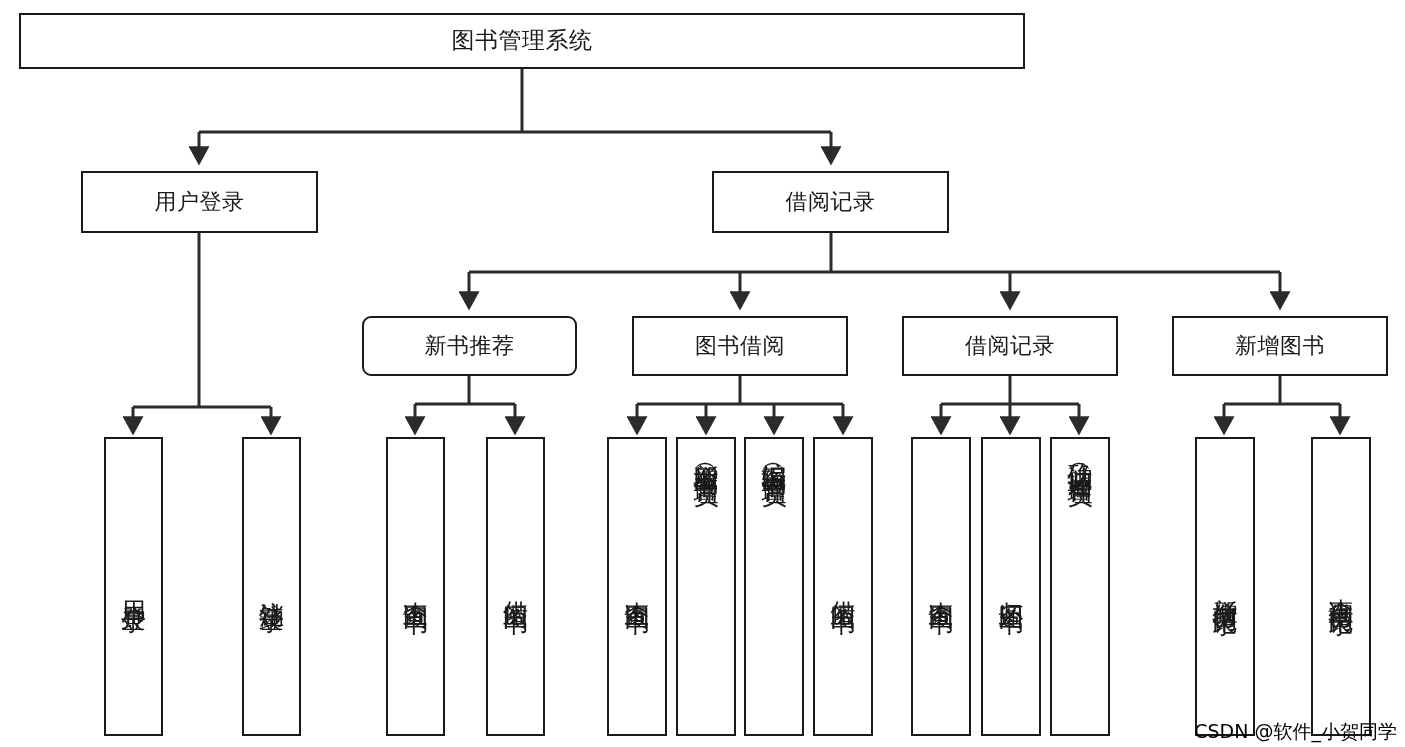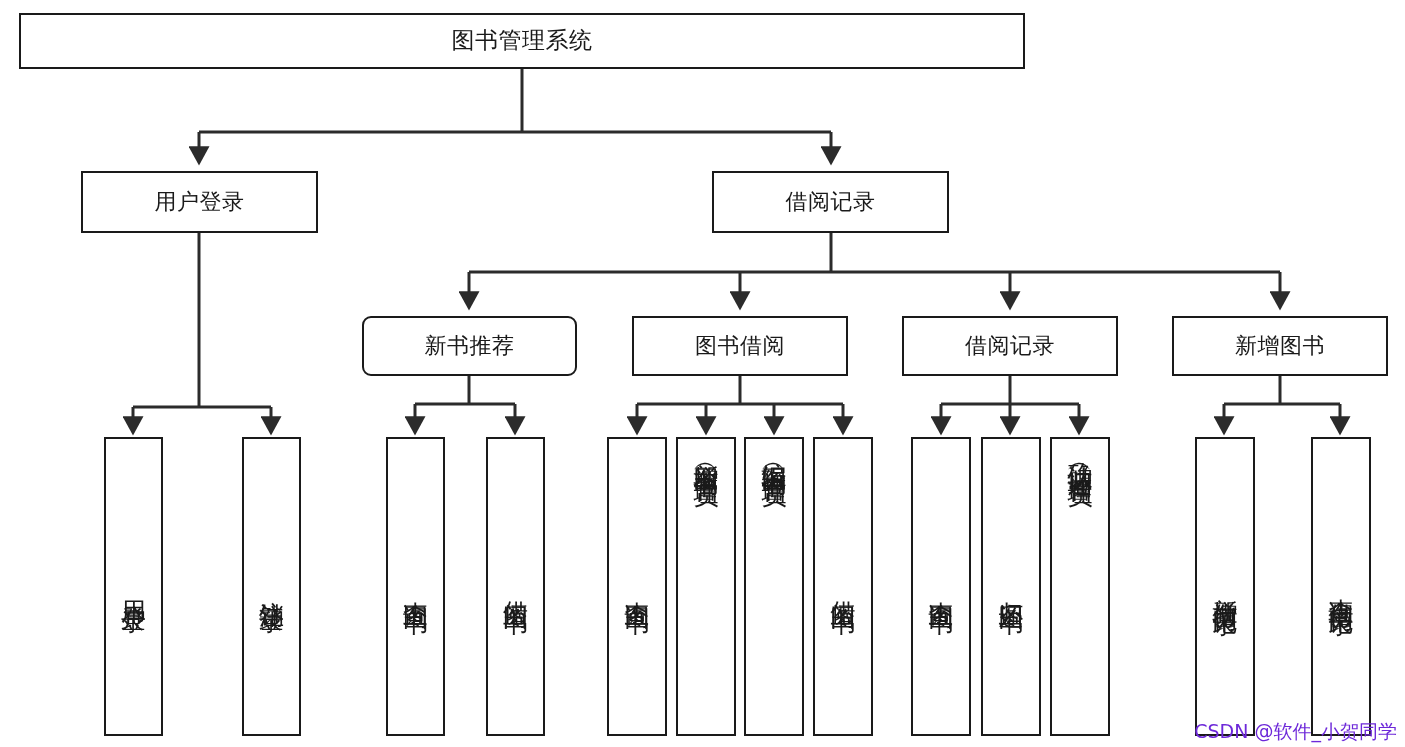--- a/index.html
+++ b/index.html
@@ -67,21 +67,21 @@
   
   .node.vert.centred {
     align-items: center;
     padding-top: 0;
   }
   #watermark {
     position: absolute;
     right: 8px;
     bottom: 2px;
     font-size: 19px;
-    color: #6d28d9;
+    color: #000000;
     z-index: 5;
     white-space: nowrap;
     font-family: "DejaVu Sans", "Liberation Sans", sans-serif;
   }
 </style>
 </head>
 <body>
 
 <div id="canvas">
 

